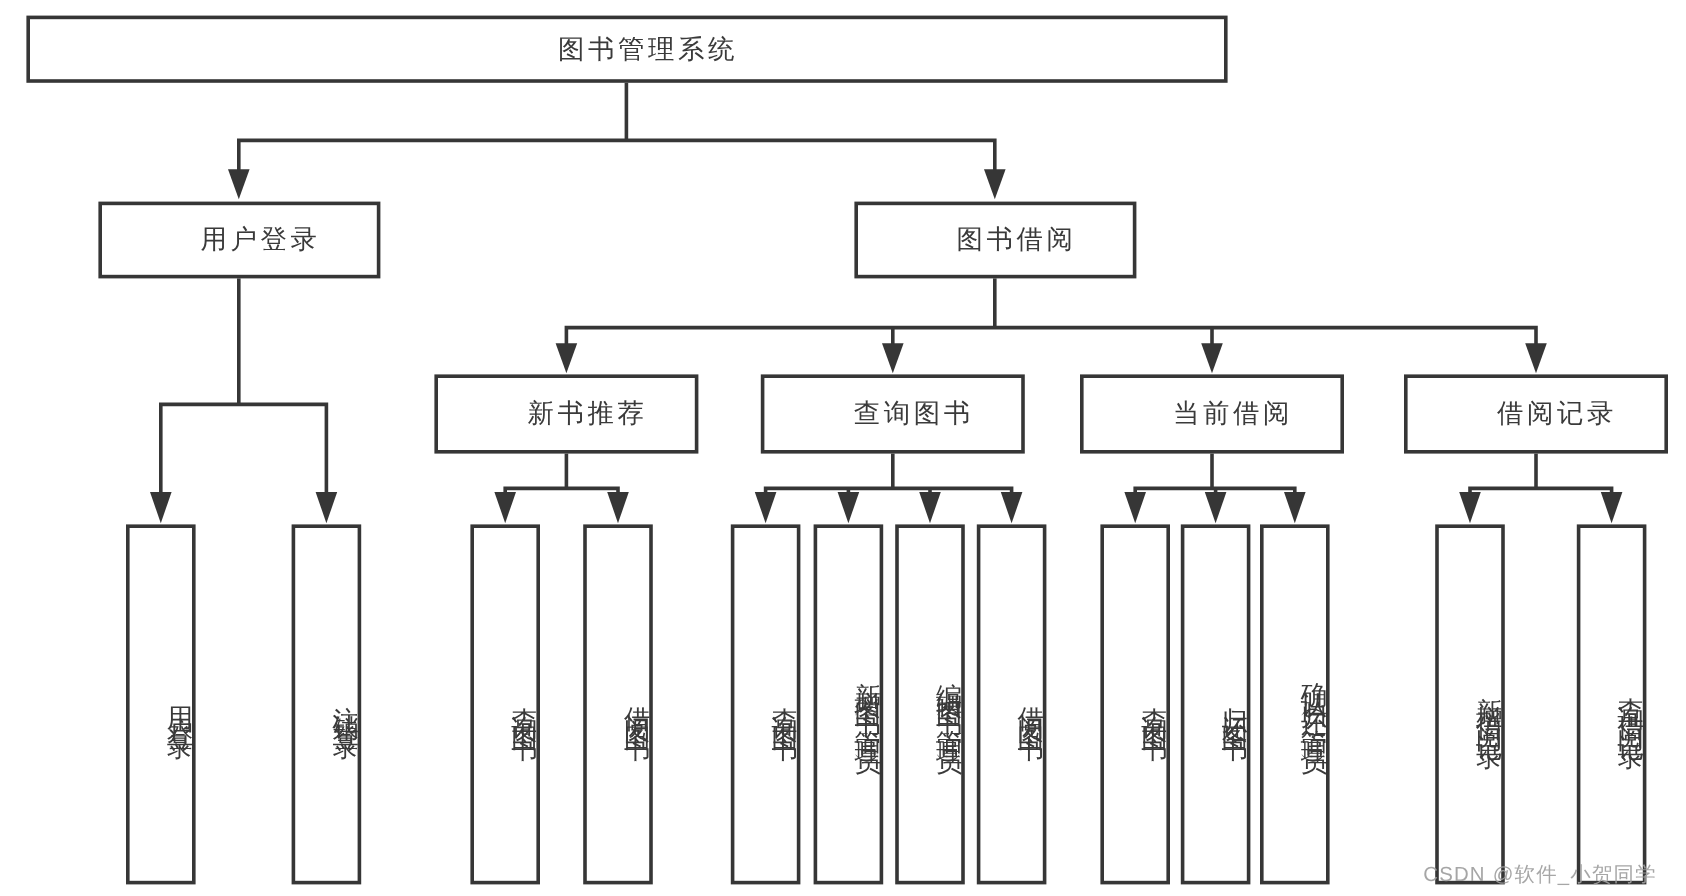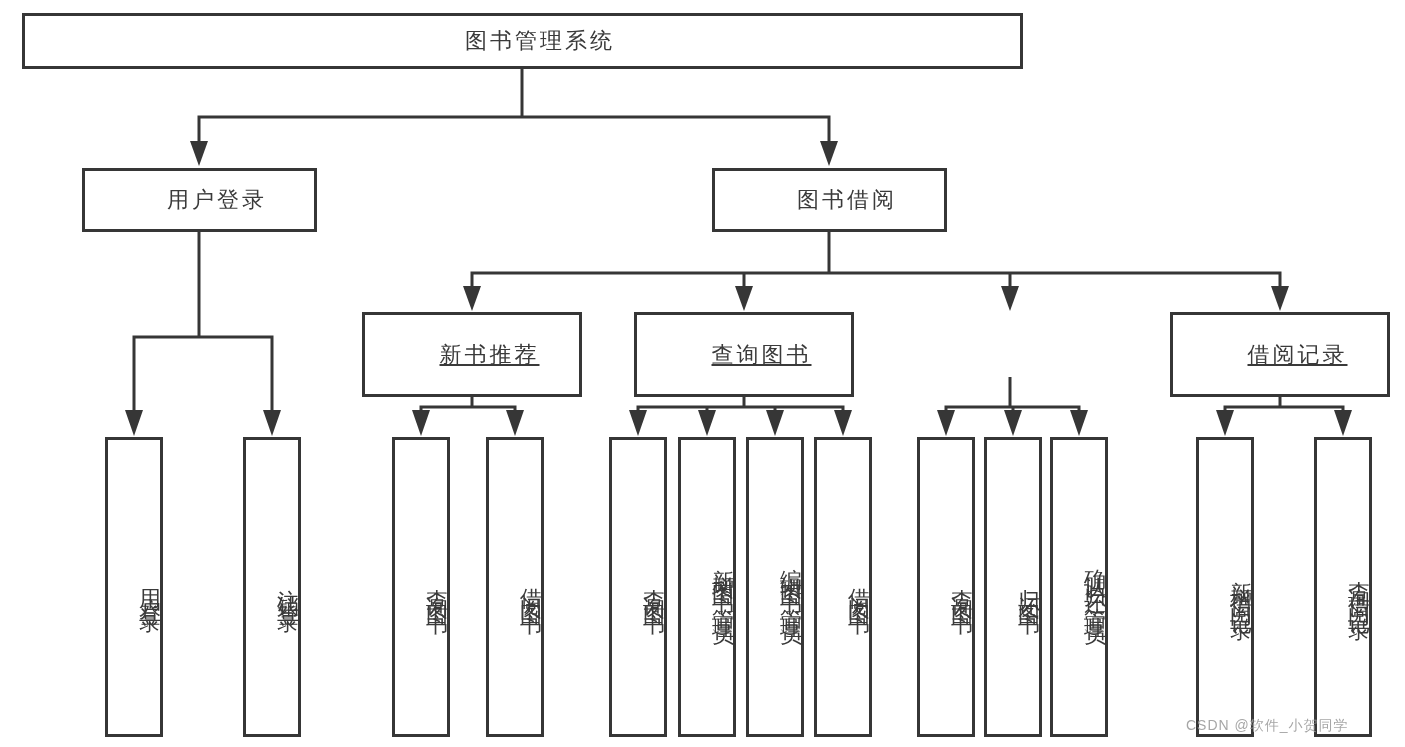--- a/index.html
+++ b/index.html
@@ -37,28 +37,28 @@
   .v-label {
     writing-mode: vertical-rl;
     text-orientation: mixed;
     font-size: 22px;
     letter-spacing: 8px;
     line-height: 1;
   }
   
   .root-box  { left: 22px;  top: 13px;  width: 1001px; height: 56px; }
   .lvl2      { top: 168px;  width: 235px; height: 64px; }
-  .lvl3      { top: 312px;  width: 220px; height: 85px; text-decoration: underline; }
+  .lvl3      { top: 312px;  width: 220px; height: 66px; }
   .leaf      { top: 437px;  width: 58px;  height: 300px; }
   #watermark {
     position: absolute;
     left: 1186px;
     top: 717px;
     z-index: 2;
-    font-size: 14px;
+    font-size: 17px;
     color: rgba(158,158,158,0.92);
     white-space: nowrap;
     letter-spacing: 1px;
   }
 </style>
 </head>
 <body>
 
 <div id="stage">
 
@@ -102,20 +102,21 @@
     </g>
   </svg>
 
   <div class="node root-box h-label">图书管理系统</div>
 
   <div class="node lvl2 h-label" style="left:82px;">用户登录</div>
   <div class="node lvl2 h-label" style="left:712px;">图书借阅</div>
 
   <div class="node lvl3 h-label" style="left:362px;">新书推荐</div>
   <div class="node lvl3 h-label" style="left:634px;">查询图书</div>
+  <div class="node lvl3 h-label" style="left:900px;">当前借阅</div>
   <div class="node lvl3 h-label" style="left:1170px;">借阅记录</div>
 
   <div class="node leaf v-label" style="left:105px;">用户登录</div>
   <div class="node leaf v-label" style="left:243px;">注销登录</div>
 
   <div class="node leaf v-label" style="left:392px;">查询图书</div>
   <div class="node leaf v-label" style="left:486px;">借阅图书</div>
 
   <div class="node leaf v-label" style="left:609px;">查询图书</div>
   <div class="node leaf v-label" style="left:678px;">新增图书（管理员）</div>

